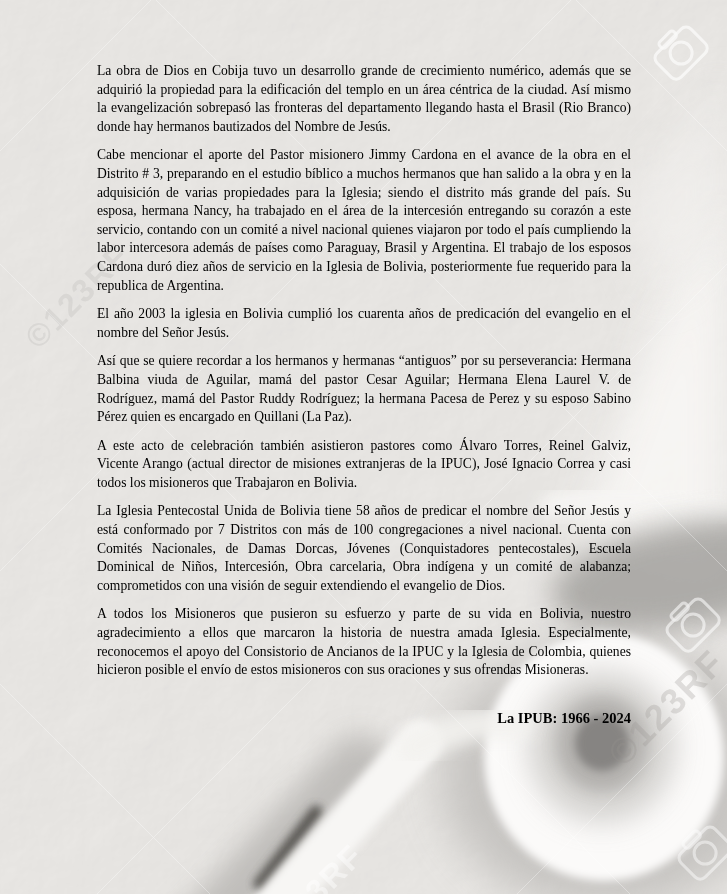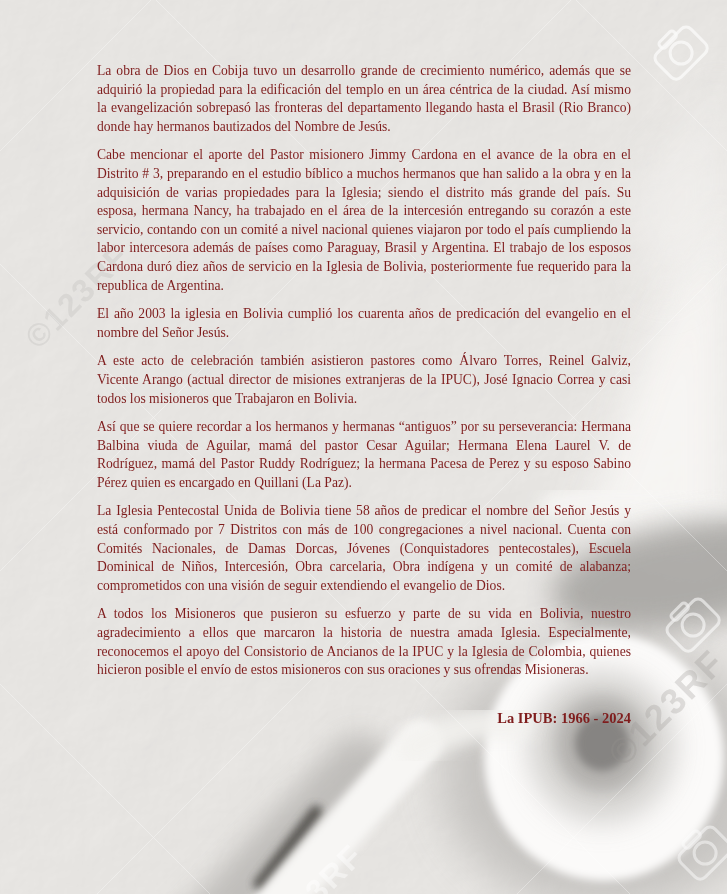--- a/index.html
+++ b/index.html
@@ -51,21 +51,21 @@
     opacity: 0.8;
   }
   .cam1 { left: 652px; top: 28px; }
   .cam2 { left: 664px; top: 600px; }
   .cam3 { left: 676px; top: 828px; }
 
   .text-block {
     position: absolute;
     left: 97px; top: 62px;
     width: 534px;
-    color: #7f1d1d;
+    color: #000000;
     font-size: 13.6px;
     line-height: 18.6px;
     text-align: justify;
   }
   .text-block p {
     margin: 0 0 10px 0;
   }
   .text-block p.footer {
     margin-top: 29px;
     font-weight: bold;
@@ -151,20 +151,20 @@
       <rect x="3" y="9" width="48" height="34" rx="7"></rect>
       <rect x="17" y="3" width="20" height="8" rx="3"></rect>
       <circle cx="27" cy="26" r="11"></circle>
     </g>
   </svg>
 
   <div class="text-block">
     <p>La obra de Dios en Cobija tuvo un desarrollo grande de crecimiento numérico, además que se adquirió la propiedad para la edificación del templo en un área céntrica de la ciudad. Así mismo la evangelización sobrepasó las fronteras del departamento llegando hasta el Brasil (Rio Branco) donde hay hermanos bautizados del Nombre de Jesús.</p>
     <p>Cabe mencionar el aporte del Pastor misionero Jimmy Cardona en el avance de la obra en el Distrito # 3, preparando en el estudio bíblico a muchos hermanos que han salido a la obra y en la adquisición de varias propiedades para la Iglesia; siendo el distrito más grande del país. Su esposa, hermana Nancy, ha trabajado en el área de la intercesión entregando su corazón a este servicio, contando con un comité a nivel nacional quienes viajaron por todo el país cumpliendo la labor intercesora además de países como Paraguay, Brasil y Argentina. El trabajo de los esposos Cardona duró diez años de servicio en la Iglesia de Bolivia, posteriormente fue requerido para la republica de Argentina.</p>
     <p>El año 2003 la iglesia en Bolivia cumplió los cuarenta años de predicación del evangelio en el nombre del Señor Jesús.</p>
+    <p>Así que se quiere recordar a los hermanos y hermanas “antiguos” por su perseverancia: Hermana Balbina viuda de Aguilar, mamá del pastor Cesar Aguilar; Hermana Elena Laurel V. de Rodríguez, mamá del Pastor Ruddy Rodríguez; la hermana Pacesa de Perez y su esposo Sabino Pérez quien es encargado en Quillani (La Paz).</p>
     <p>A este acto de celebración también asistieron pastores como Álvaro Torres, Reinel Galviz, Vicente Arango (actual director de misiones extranjeras de la IPUC), José Ignacio Correa y casi todos los misioneros que Trabajaron en Bolivia.</p>
-    <p>Así que se quiere recordar a los hermanos y hermanas “antiguos” por su perseverancia: Hermana Balbina viuda de Aguilar, mamá del pastor Cesar Aguilar; Hermana Elena Laurel V. de Rodríguez, mamá del Pastor Ruddy Rodríguez; la hermana Pacesa de Perez y su esposo Sabino Pérez quien es encargado en Quillani (La Paz).</p>
     <p>La Iglesia Pentecostal Unida de Bolivia tiene 58 años de predicar el nombre del Señor Jesús y está conformado por 7 Distritos con más de 100 congregaciones a nivel nacional. Cuenta con Comités Nacionales, de Damas Dorcas, Jóvenes (Conquistadores pentecostales), Escuela Dominical de Niños, Intercesión, Obra carcelaria, Obra indígena y un comité de alabanza; comprometidos con una visión de seguir extendiendo el evangelio de Dios.</p>
     <p>A todos los Misioneros que pusieron su esfuerzo y parte de su vida en Bolivia, nuestro agradecimiento a ellos que marcaron la historia de nuestra amada Iglesia. Especialmente, reconocemos el apoyo del Consistorio de Ancianos de la IPUC y la Iglesia de Colombia, quienes hicieron posible el envío de estos misioneros con sus oraciones y sus ofrendas Misioneras.</p>
     <p class="footer">La IPUB: 1966 - 2024</p>
   </div>
 
 </div>
 
 </body></html>

